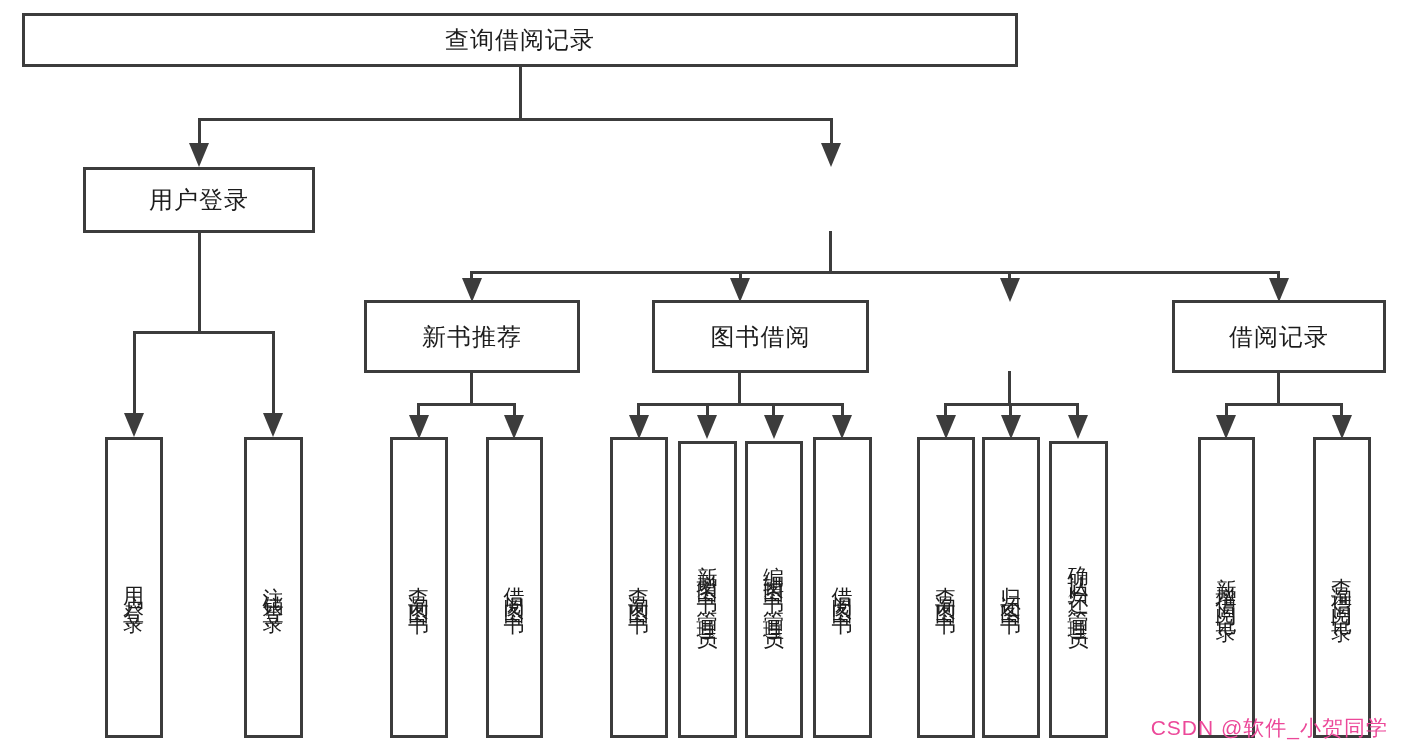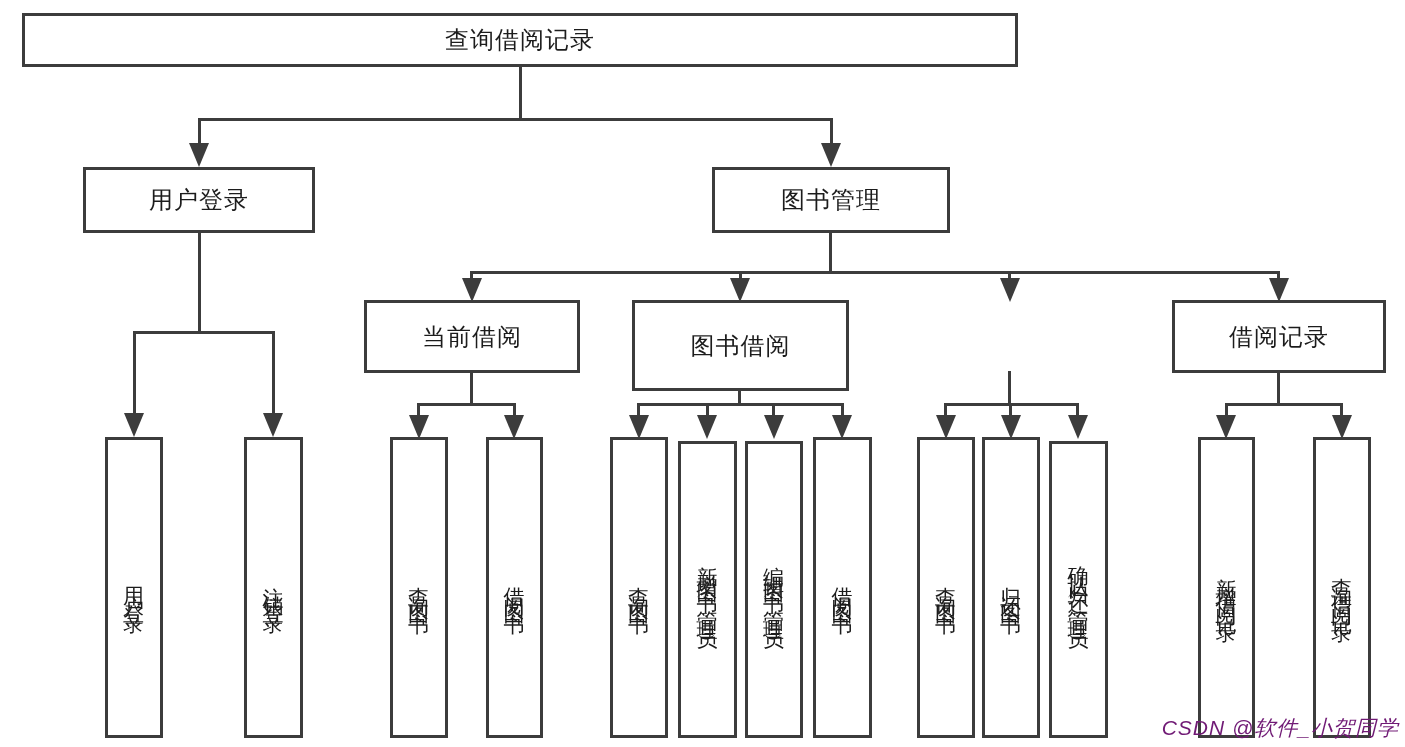--- a/index.html
+++ b/index.html
@@ -18,46 +18,43 @@
   }
   .vline,.hline{position:absolute;background:#3c3c3c;z-index:1;}
   .vline{width:3px;}
   .hline{height:3px;}
   .arrow{
     position:absolute;width:0;height:0;z-index:1;
     border-left:10px solid transparent;border-right:10px solid transparent;
     border-top:24px solid #3c3c3c;
   }
   .watermark{
-    position:absolute;right:6px;top:714px;z-index:5;
-    color:#701a75;font-size:21px;letter-spacing:1px;white-space:nowrap;font-style:italic;
+    position:absolute;right:17px;top:714px;z-index:5;
+    color:#ec4899;font-size:21px;letter-spacing:1px;white-space:nowrap;
   }
 </style>
 </head>
 <body>
 
 <div id="canvas">
 
   <div class="box" style="left:22px;top:13px;width:996px;height:54px">
     <span>查询借阅记录</span>
   </div>
 
   <div class="box" style="left:83px;top:167px;width:232px;height:66px">
     <span>用户登录</span>
   </div>
 
-  <div class="box" style="left:712px;top:167px;width:238px;height:66px">
-    <span>图书管理</span>
+
+  <div class="box" style="left:364px;top:300px;width:216px;height:73px">
+    <span>新书推荐</span>
   </div>
 
-  <div class="box" style="left:364px;top:300px;width:216px;height:73px">
-    <span>当前借阅</span>
-  </div>
-
-  <div class="box" style="left:632px;top:300px;width:217px;height:91px">
+  <div class="box" style="left:652px;top:300px;width:217px;height:73px">
     <span>图书借阅</span>
   </div>
 
 
   <div class="box" style="left:1172px;top:300px;width:214px;height:73px">
     <span>借阅记录</span>
   </div>
 
   <div class="box vbox" style="left:105px;top:437px;width:58px;height:301px">
     <span>用户登录</span>

